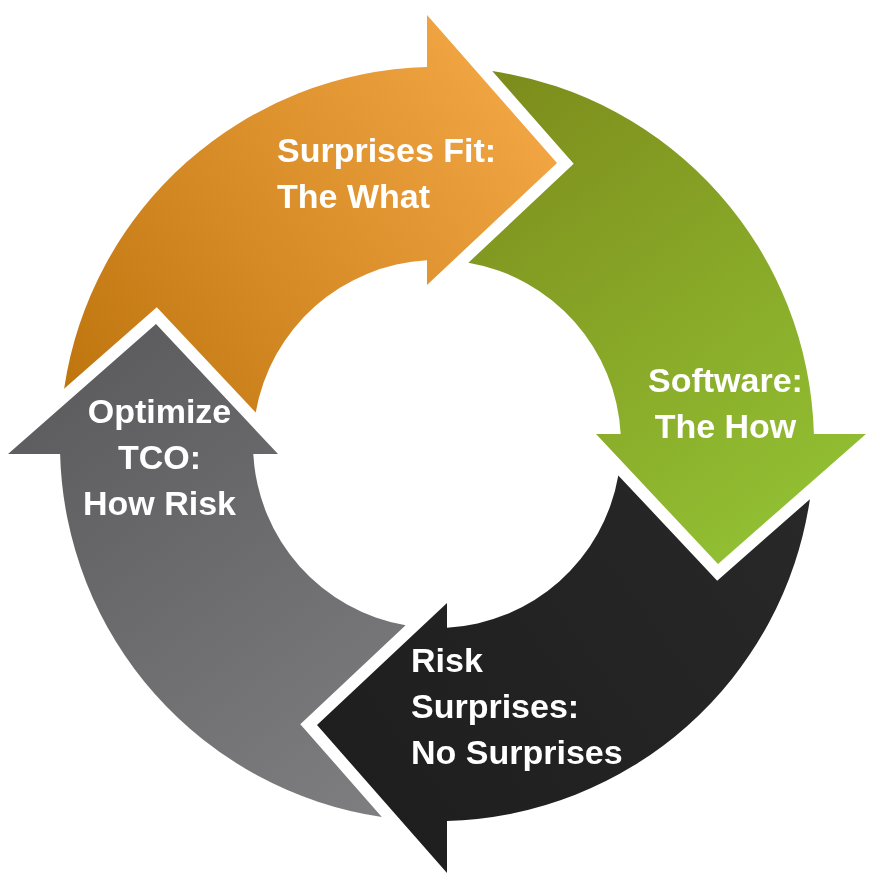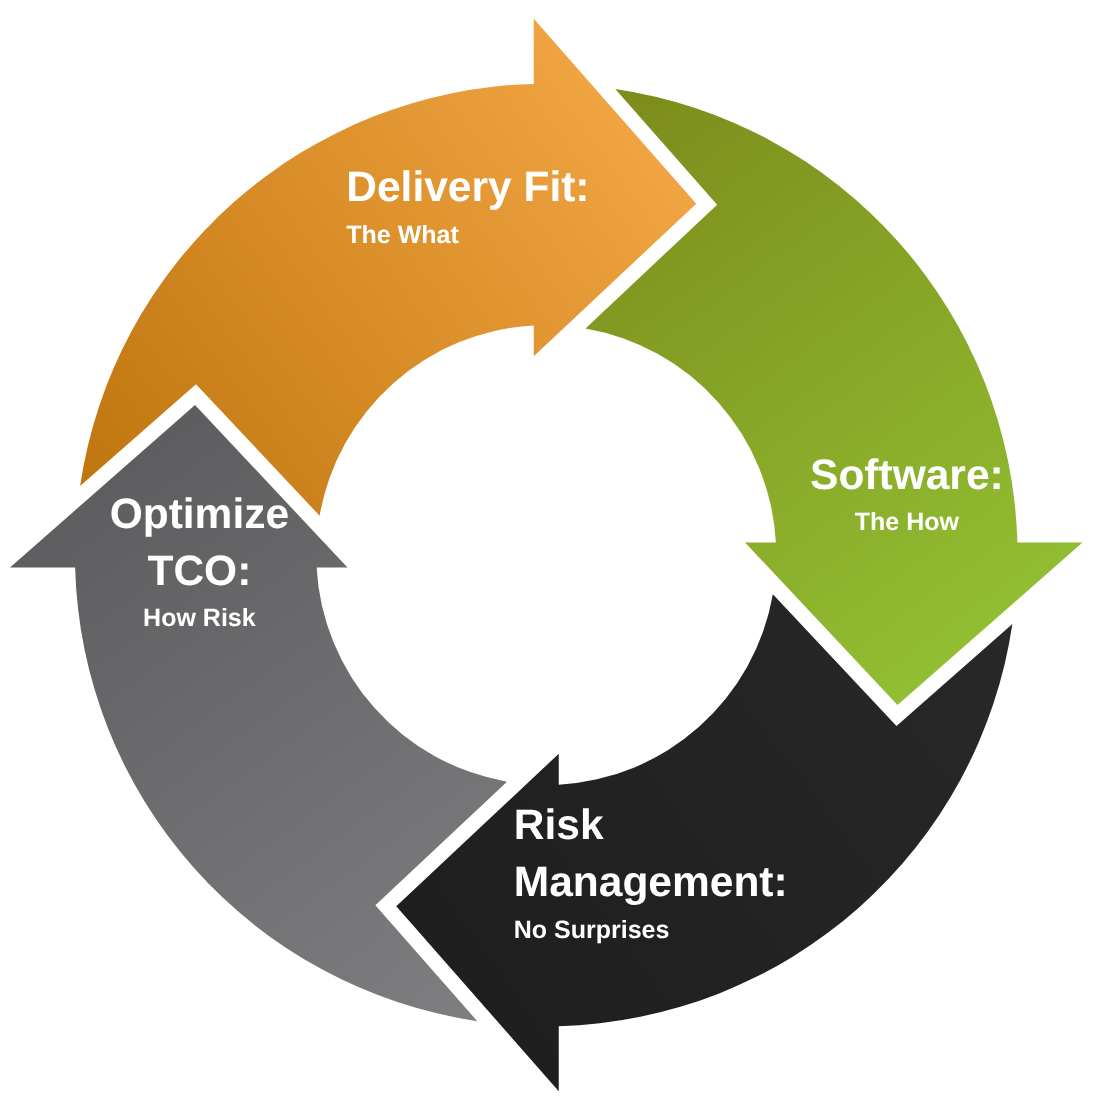--- a/index.html
+++ b/index.html
@@ -11,21 +11,21 @@
     font-family:"Liberation Sans", sans-serif;
   }
   .stage svg{position:absolute;left:0;top:0;width:875px;height:883px;display:block;}
   .seg-label{
     position:absolute;
     color:#ffffff;
     font-weight:bold;
     pointer-events:none;
   }
   .seg-title{font-size:34px;line-height:1.35;}
-  .seg-subtitle{font-size:20px;line-height:1.2;margin-top:2px;}
+  .seg-subtitle{font-size:34px;line-height:1.2;margin-top:2px;}
   .label-software-fit{left:277px;top:128px;width:280px;text-align:left;}
   .label-delivery{left:608px;top:358px;width:235px;text-align:center;}
   .label-risk-management{left:411px;top:638px;width:240px;text-align:left;}
   .label-optimize-tco{left:62px;top:389px;width:195px;text-align:center;}
 </style>
 </head>
 <body>
 
 <div class="stage">
 
@@ -48,31 +48,31 @@
           <stop offset="100%" stop-color="#5C5C5E"></stop>
         </linearGradient>
       </defs>
       <path d="M 64.1 388.8 A 377 377 0 0 1 427 67.1 L 427 15 L 557 163 L 427 285 L 427 260.3 A 184 184 0 0 0 255.7 412.6 L 156.8 307.3 Z" fill="url(#seg-grad-0)" transform="rotate(0 437 444)"></path>
       <path d="M 64.1 388.8 A 377 377 0 0 1 427 67.1 L 427 15 L 557 163 L 427 285 L 427 260.3 A 184 184 0 0 0 255.7 412.6 L 156.8 307.3 Z" fill="url(#seg-grad-1)" transform="rotate(90 437 444)"></path>
       <path d="M 64.1 388.8 A 377 377 0 0 1 427 67.1 L 427 15 L 557 163 L 427 285 L 427 260.3 A 184 184 0 0 0 255.7 412.6 L 156.8 307.3 Z" fill="url(#seg-grad-2)" transform="rotate(180 437 444)"></path>
       <path d="M 64.1 388.8 A 377 377 0 0 1 427 67.1 L 427 15 L 557 163 L 427 285 L 427 260.3 A 184 184 0 0 0 255.7 412.6 L 156.8 307.3 Z" fill="url(#seg-grad-3)" transform="rotate(270 437 444)"></path>
     </svg>
 
   <div class="seg-label label-software-fit">
-    <div class="seg-title">Delivery Fit:</div>
+    <div class="seg-title">Surprises Fit:</div>
     <div class="seg-subtitle">The What</div>
   </div>
 
   <div class="seg-label label-delivery">
     <div class="seg-title">Software:</div>
     <div class="seg-subtitle">The How</div>
   </div>
 
   <div class="seg-label label-risk-management">
-    <div class="seg-title">Risk Management:</div>
+    <div class="seg-title">Risk Surprises:</div>
     <div class="seg-subtitle">No Surprises</div>
   </div>
 
   <div class="seg-label label-optimize-tco">
     <div class="seg-title">Optimize TCO:</div>
     <div class="seg-subtitle">How Risk</div>
   </div>
 
 </div>
 

